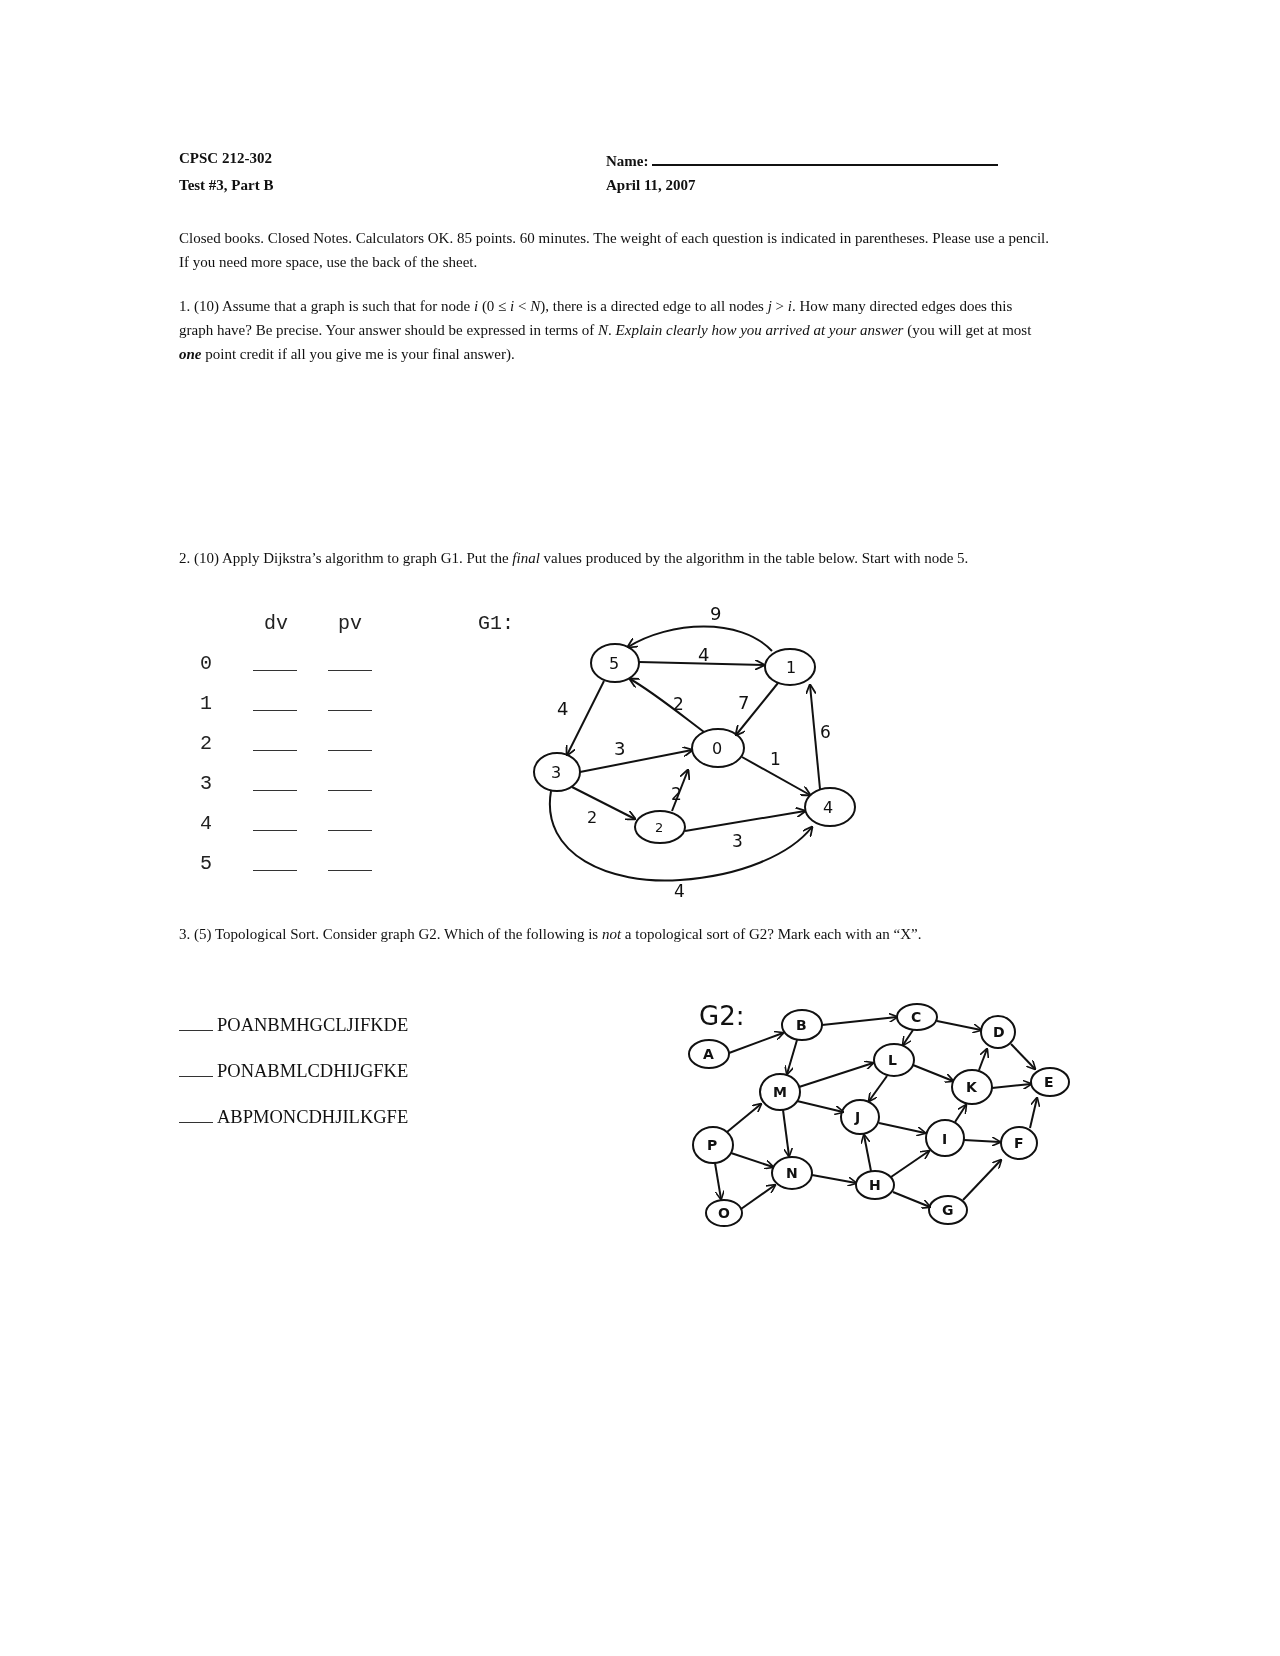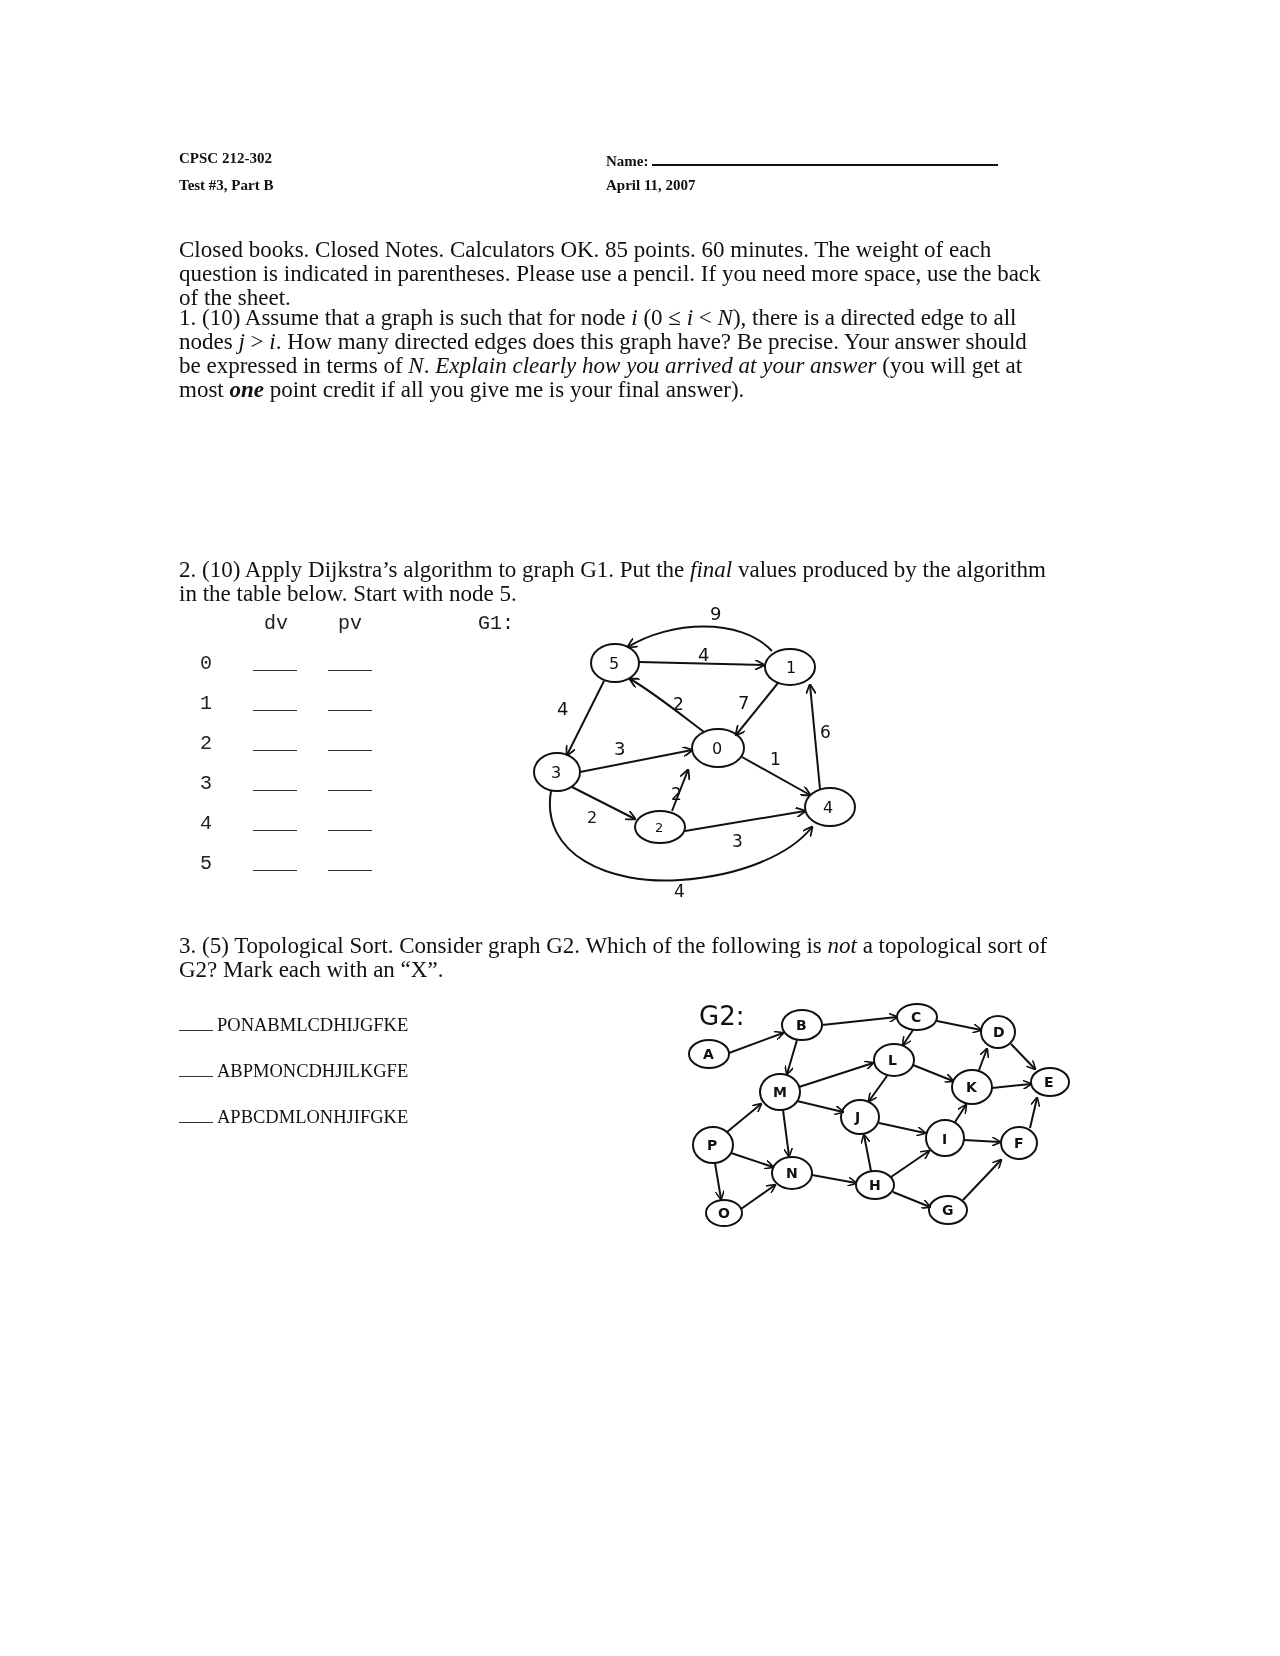--- a/index.html
+++ b/index.html
@@ -1,20 +1,20 @@
 <!DOCTYPE html>
 <html><head>
 <meta charset="utf-8">
 <style>
   html, body { margin:0; padding:0; background:#ffffff; }
   body { width:1280px; height:1656px; position:relative; overflow:hidden;
          font-family:"Liberation Serif", serif; color:#111; }
   .abs { position:absolute; }
   .hdr { font-weight:bold; font-size:15px; line-height:28px; }
-  .para { font-size:23px; line-height:24px; width:870px;margin-top:12px; }
+  .para { font-size:15px; line-height:24px; width:870px; }
   .mono { font-family:"Liberation Mono", monospace; font-size:20px; color:#222; }
   .blank { display:inline-block; border-bottom:1px solid #333; }
   .opt { font-size:18.5px; line-height:24px; }
   .opt .blank { width:34px; height:18px; margin-right:4px; vertical-align:baseline; }
   svg text { font-family:"DejaVu Sans", sans-serif; }
 </style>
 </head>
 <body>
 
 <div class="abs hdr" style="left:179px; top:144px;">CPSC 212-302</div>
@@ -115,23 +115,23 @@
     <text x="151" y="205" font-size="17">2</text>
     <text x="67" y="228" font-size="16">2</text>
     <text x="212" y="252" font-size="17">3</text>
     <text x="154" y="302" font-size="17">4</text>
   </g>
 </svg>
 
 <div class="abs para" style="left:179px; top:922px;"><span>3. (5) Topological Sort.  Consider graph G2.  Which of the following is </span><i>not</i><span> a topological sort of G2?  Mark each with an “X”.</span></div>
 
 <div class="abs" style="left:179px; top:1012px;">
+  <div class="opt" style="height:46px;"><span class="blank"></span><span>POANBMHGCLJIFKDE</span></div>
   <div class="opt" style="height:46px;"><span class="blank"></span><span>PONABMLCDHIJGFKE</span></div>
   <div class="opt" style="height:46px;"><span class="blank"></span><span>ABPMONCDHJILKGFE</span></div>
-  <div class="opt" style="height:46px;"><span class="blank"></span><span>APBCDMLONHJIFGKE</span></div>
 </div>
 
 <svg class="abs" style="left:685px; top:995px;" width="395" height="245" viewBox="0 0 395 245">
   <defs>
     <marker id="arr2" markerWidth="9" markerHeight="9" refX="8" refY="4.5" orient="auto" markerUnits="userSpaceOnUse">
       <path d="M0,0 L9,4.5 L0,9" fill="none" stroke="#111" stroke-width="1.6"></path>
     </marker>
   </defs>
   <g fill="#111" font-size="26">
     <text x="14" y="30">G2:</text>

